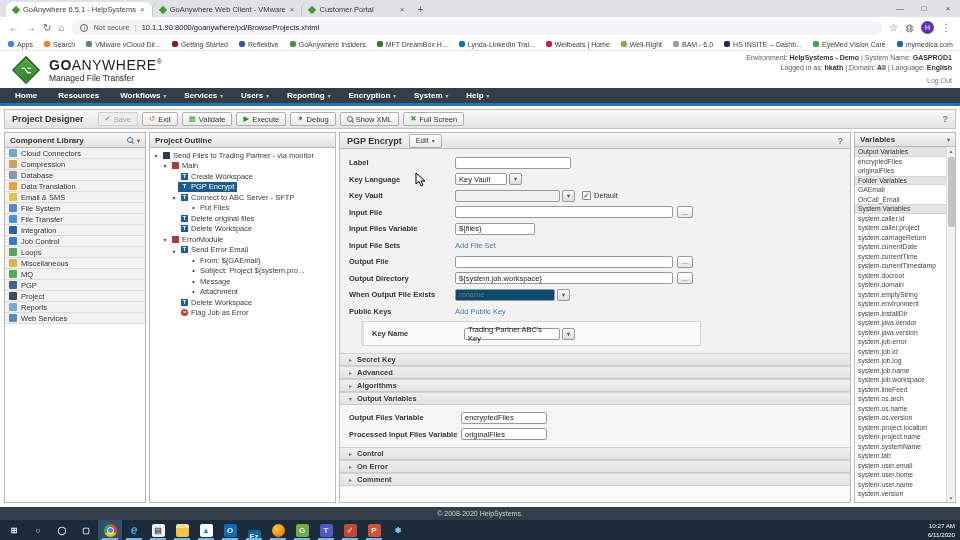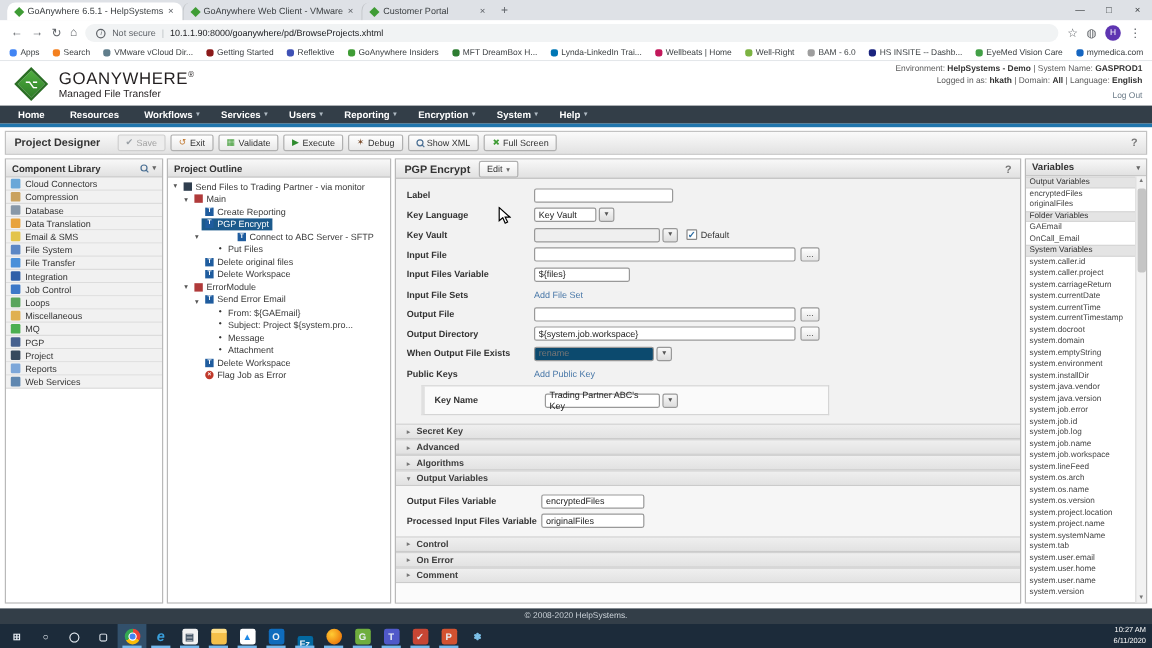--- a/index.html
+++ b/index.html
@@ -35,21 +35,21 @@
   .bm-apps .bm-dot{background:conic-gradient(#ea4335 0 25%,#4285f4 0 50%,#34a853 0 75%,#fbbc05 0)}
   .bm-spacer{flex:1}
 
   
   .gahead{height:37px;background:#fff;display:flex;align-items:center;flex:none}
   .logo{display:flex;align-items:center;gap:9px;padding-left:10px}
   .diamond{width:20px;height:20px;background:linear-gradient(135deg,#4fae3f,#2f7d28);transform:rotate(45deg);
            border:2px solid #2a6e24;margin:4px 4px 4px 6px;display:flex;align-items:center;justify-content:center}
   .diamond span{transform:rotate(-45deg);color:#fff;font-size:9px;font-weight:bold}
   .brand-line1{font-size:14px;color:#231f20;letter-spacing:.5px}
-  .brand-go{font-weight:normal}
+  .brand-go{font-weight:bold}
   .brand-reg{font-size:7px;vertical-align:super}
   .brand-line2{font-size:8.5px;color:#231f20}
   .envblock{margin-left:auto;text-align:right;padding-right:8px;font-size:7px;color:#5a5a5a;line-height:1.45}
   .envblock b{color:#333}
   .envlink{color:#3a76a8;font-weight:bold}
   .logout{margin-top:3px;color:#6b7b88;font-size:7px}
 
   
   .mainnav{height:15px;background:#333e48;display:flex;align-items:center;padding-left:6px;flex:none}
   .nav-item{color:#fff;font-size:8px;font-weight:bold;padding:0 9px;display:flex;align-items:center;gap:3px}
@@ -70,21 +70,21 @@
   .mag::after{content:"";position:absolute;width:3px;height:1.2px;background:#4a6f93;right:-2.5px;bottom:-1px;transform:rotate(45deg)}
   .pd-help{margin-left:auto;color:#777;font-size:9px;font-weight:bold}
 
   
   .workarea{flex:1;display:flex;gap:3px;padding:0 4px 4px;min-height:0}
   .panel{border:1px solid #b9b9b9;background:#fff;display:flex;flex-direction:column;min-height:0}
   .phead{height:15px;background:linear-gradient(#f8f8f8,#e1e1e1);border-bottom:1px solid #bbb;display:flex;
          align-items:center;gap:4px;padding:0 5px;font-size:8px;font-weight:bold;color:#333;flex:none}
   .phead .sp{flex:1}
   .caret-d{font-size:6px;color:#666}
-  .col-comp{width:132px;flex:none}
+  .col-comp{width:142px;flex:none}
   .col-out{width:187px;flex:none}
   .col-main{flex:1;min-width:0}
   .col-vars{width:102px;flex:none}
 
   .comp-row{height:11px;display:flex;align-items:center;gap:4px;padding:0 4px;font-size:7.5px;color:#333;
             background:#f1f1f1;border-bottom:1px solid #dcdcdc}
   .comp-ic{width:8px;height:8px;border-radius:1px;flex:none;color:#fff;font-size:6px;line-height:8px;text-align:center}
 
   .tree{padding-top:2px;overflow:hidden}
   .tree-row{height:10.5px;display:flex;align-items:center;font-size:7.5px;color:#3a3a3a;white-space:nowrap}
@@ -507,33 +507,33 @@
             <span class="node">
               <span class="ticon"></span>
               <span>Main</span>
             </span>
           </div>
 
           <div class="tree-row t-task" style="padding-left: 20px;">
             <span class="tcaret"></span>
             <span class="node">
               <span class="ticon">T</span>
-              <span>Create Reporting</span>
+              <span>Create Workspace</span>
             </span>
           </div>
 
           <div class="tree-row t-task sel" style="padding-left: 20px;">
             <span class="tcaret"></span>
             <span class="node">
               <span class="ticon">T</span>
               <span>PGP Encrypt</span>
             </span>
           </div>
 
-          <div class="tree-row t-task" style="padding-left: 20px; gap: 27px;">
+          <div class="tree-row t-task" style="padding-left: 20px;">
             <span class="tcaret">▾</span>
             <span class="node">
               <span class="ticon">T</span>
               <span>Connect to ABC Server - SFTP</span>
             </span>
           </div>
 
           <div class="tree-row t-attr" style="padding-left: 29px;">
             <span class="tcaret"></span>
             <span class="node">

